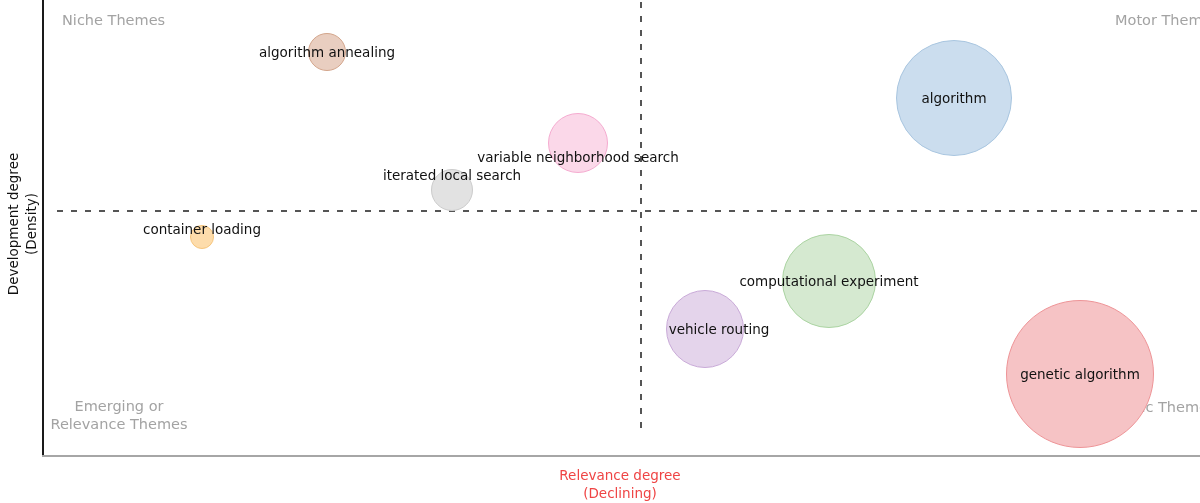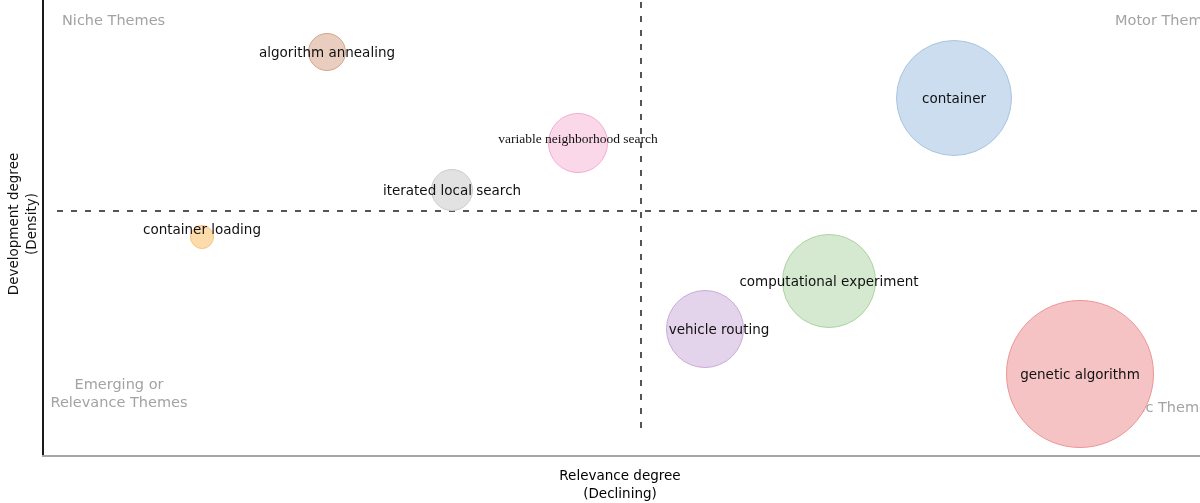--- a/index.html
+++ b/index.html
@@ -19,32 +19,32 @@
   }
   .divider-v {
     position:absolute; left:640px; top:2px; width:2px; height:426px;
     background:repeating-linear-gradient(to bottom, #555 0 6px, transparent 6px 14px);
   }
   .quad-label {
     position:absolute; color:#a3a3a3; font-size:14.5px; line-height:18px; white-space:nowrap;
   }
   .quad-tl { left:62px; top:11px; }
   .quad-tr { left:1115px; top:11px; }
-  .quad-bl { left:48px; top:375px; width:142px; text-align:center; white-space:normal; }
+  .quad-bl { left:48px; top:397px; width:142px; text-align:center; white-space:normal; }
   .quad-br { left:1115px; top:398px; }
   .bubble {
     position:absolute; border-radius:50%; border:1.3px solid; box-sizing:border-box;
   }
   .bubble-label {
     position:absolute; transform:translate(-50%,-50%); color:#111111;
     font-size:13.5px; white-space:nowrap;
   }
   .x-axis-label {
     position:absolute; left:540px; top:466px; width:160px; text-align:center;
-    color:#000000; font-size:13.5px; line-height:18px;
+    color:#ef4444; font-size:13.5px; line-height:18px;
   }
   .y-axis-label {
     position:absolute; left:22px; top:224px; transform:translate(-50%,-50%) rotate(-90deg);
     text-align:center; color:#111111; font-size:13.5px; line-height:18px; white-space:nowrap;
   }
 </style>
 </head>
 <body>
 
 <div id="canvas">
@@ -66,24 +66,24 @@
   <div>
       <div class="bubble" style="left: 308px; top: 33px; height: 38px; width: 38px; background: rgb(233, 206, 192); border-color: rgb(211, 165, 139);"></div>
       <div class="bubble" style="left: 548px; top: 113px; height: 60px; width: 60px; background: rgb(251, 216, 233); border-color: rgb(245, 171, 208);"></div>
       <div class="bubble" style="left: 431px; top: 169px; height: 42px; width: 42px; background: rgb(226, 226, 226); border-color: rgb(204, 204, 204);"></div>
       <div class="bubble" style="left: 190px; top: 225px; height: 24px; width: 24px; background: rgb(253, 220, 171); border-color: rgb(246, 198, 126);"></div>
       <div class="bubble" style="left: 896px; top: 40px; height: 116px; width: 116px; background: rgb(203, 221, 238); border-color: rgb(169, 198, 224);"></div>
       <div class="bubble" style="left: 782px; top: 234px; height: 94px; width: 94px; background: rgb(213, 233, 208); border-color: rgb(171, 212, 162);"></div>
       <div class="bubble" style="left: 666px; top: 290px; height: 78px; width: 78px; background: rgb(228, 212, 235); border-color: rgb(201, 170, 216);"></div>
       <div class="bubble" style="left: 1006px; top: 300px; height: 148px; width: 148px; background: rgb(246, 195, 197); border-color: rgb(238, 148, 151);"></div>
       <div class="bubble-label" style="left: 327px; top: 52px;">algorithm annealing</div>
-      <div class="bubble-label" style="left: 578px; top: 139px; font-family: Liberation Serif, serif;">variable neighborhood search</div>
-      <div class="bubble-label" style="left: 452px; top: 190px;">iterated local search</div>
+      <div class="bubble-label" style="left: 578px; top: 157px;">variable neighborhood search</div>
+      <div class="bubble-label" style="left: 452px; top: 175px;">iterated local search</div>
       <div class="bubble-label" style="left: 202px; top: 229px;">container loading</div>
-      <div class="bubble-label" style="left: 954px; top: 98px;">container</div>
+      <div class="bubble-label" style="left: 954px; top: 98px;">algorithm</div>
       <div class="bubble-label" style="left: 829px; top: 281px;">computational experiment</div>
       <div class="bubble-label" style="left: 719px; top: 329px;">vehicle routing</div>
       <div class="bubble-label" style="left: 1080px; top: 374px; text-align: center;">genetic algorithm</div>
     </div>
 
   <div class="x-axis-label">
     <span>Relevance degree</span><br>
     <span>(Declining)</span>
   </div>
 

